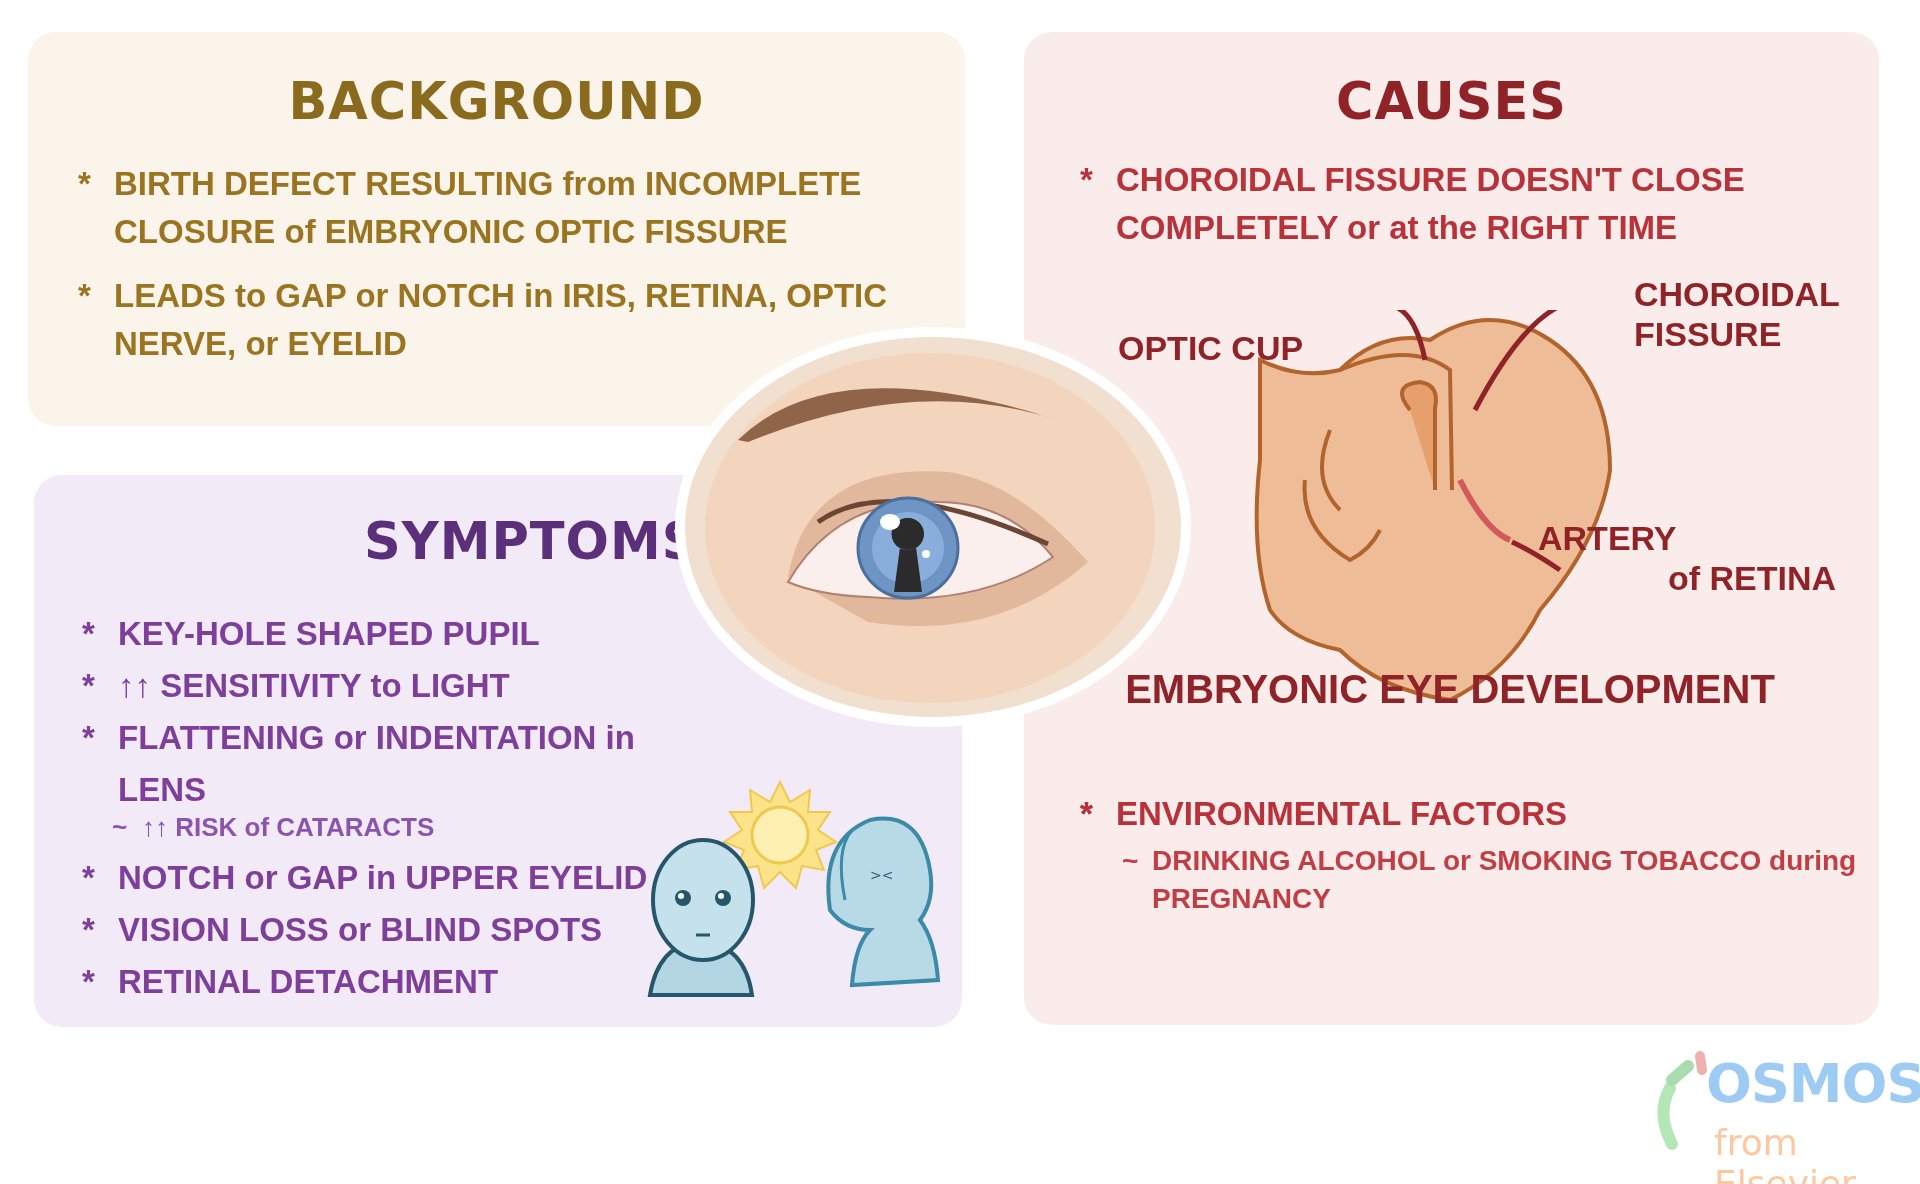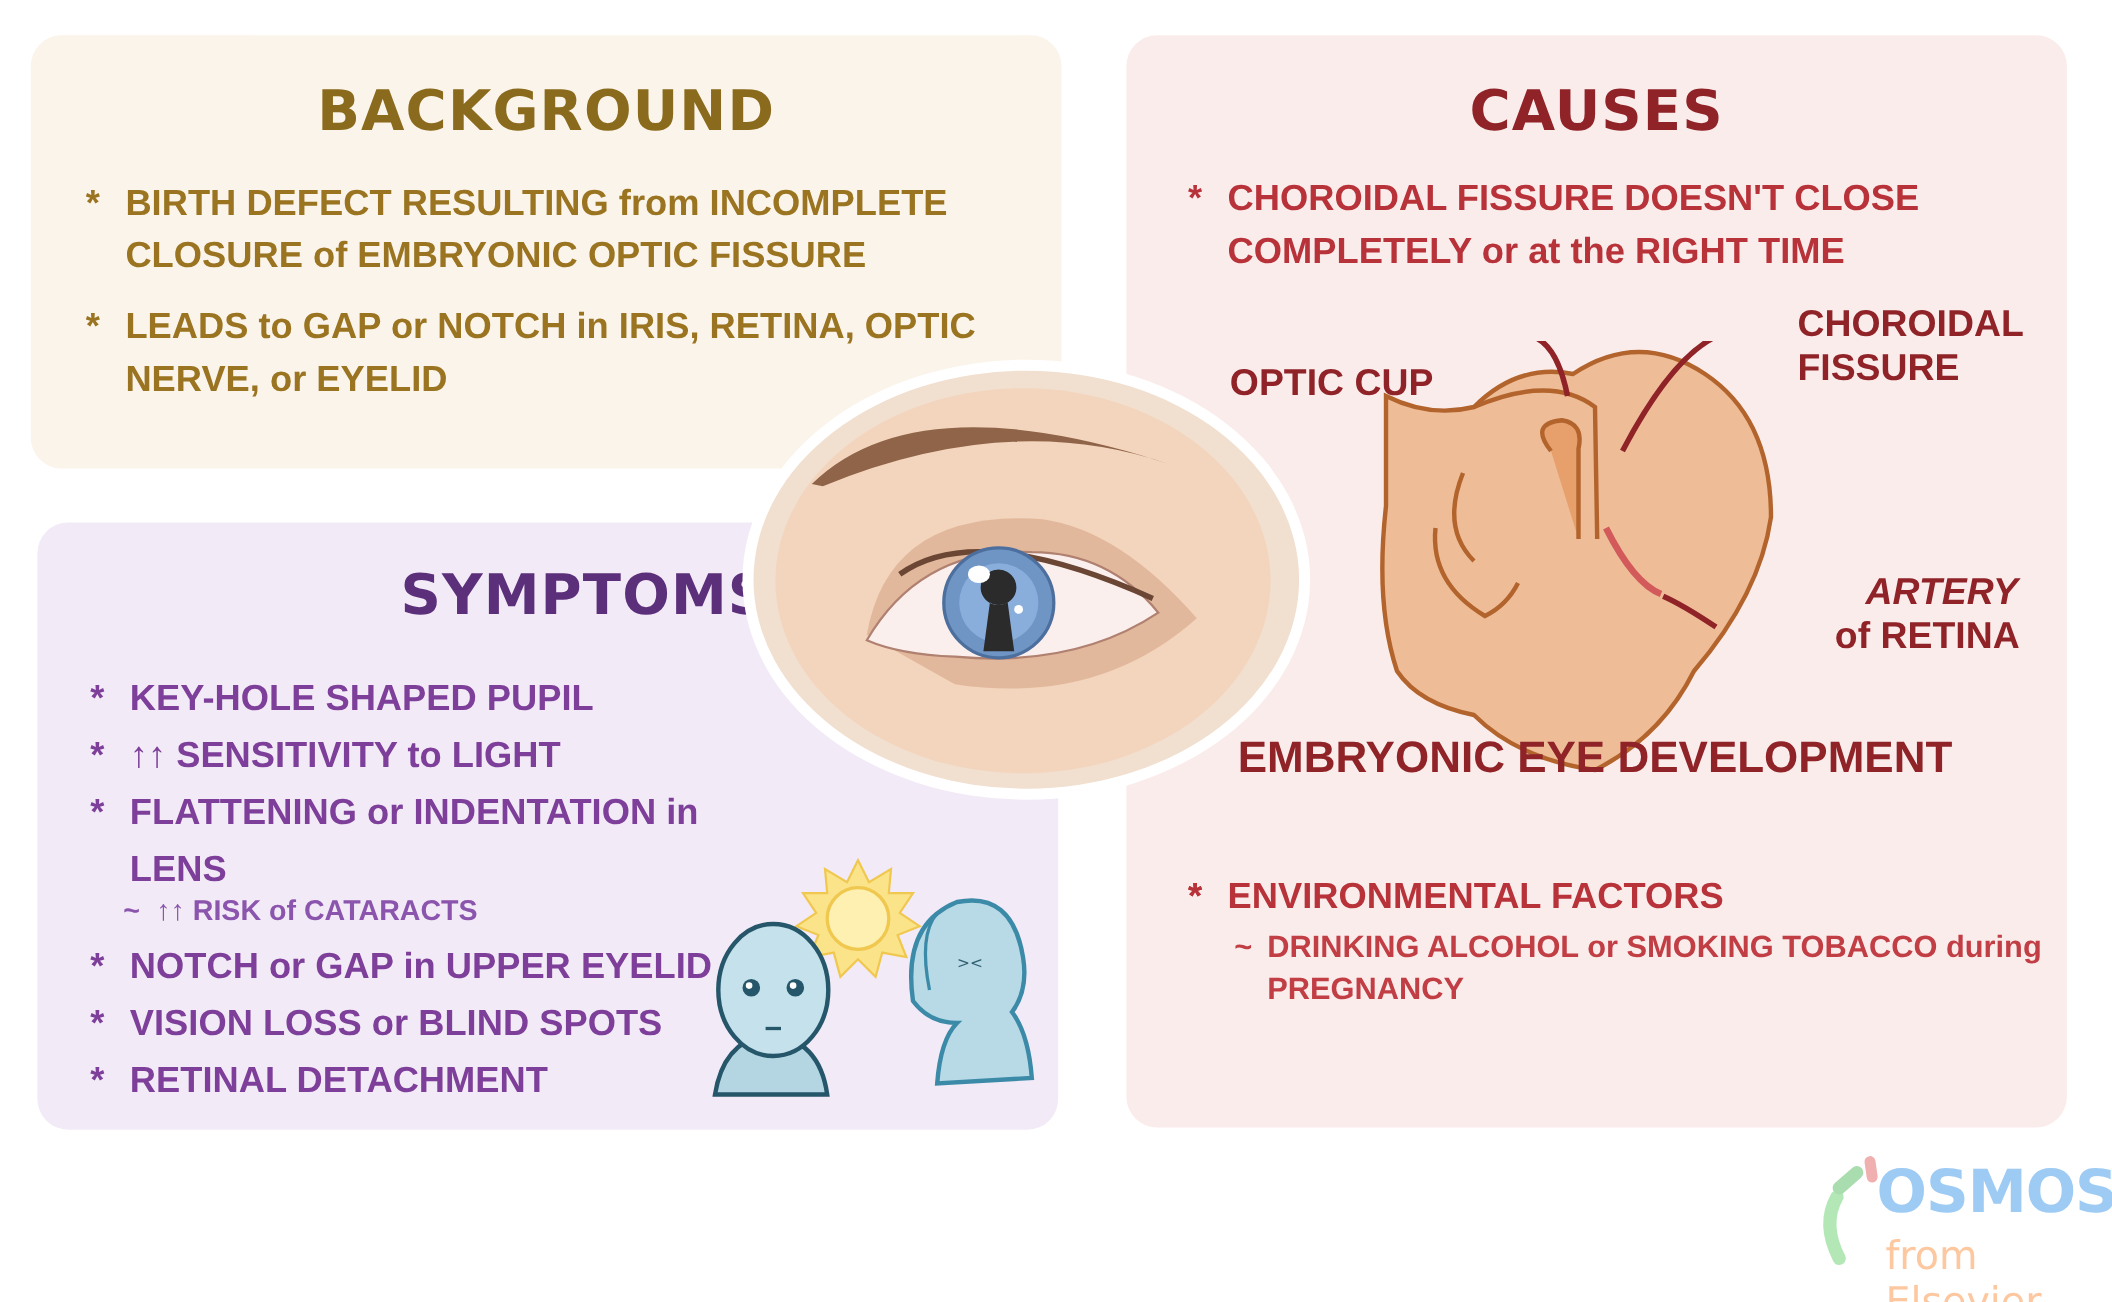--- a/index.html
+++ b/index.html
@@ -119,21 +119,21 @@
   <path d="M100,120 Q80,170 110,200" fill="none" stroke="#b2642c" stroke-width="4"></path>
   <path d="M75,170 Q70,220 120,250 Q140,240 150,220" fill="none" stroke="#b2642c" stroke-width="4"></path>
   <path d="M160,-5 Q185,0 195,50" fill="none" stroke="#8f2327" stroke-width="5"></path>
   <path d="M350,-10 Q300,-5 245,100" fill="none" stroke="#8f2327" stroke-width="5"></path>
   <path d="M282,232 Q300,240 330,260" fill="none" stroke="#8f2327" stroke-width="5"></path>
 </svg>
 
 <div class="diag-label" style="left:1118px; top:284px;margin-top:44px;">OPTIC CUP</div>
 <div class="diag-label" style="left:1634px; top:274px;">CHOROIDAL</div>
 <div class="diag-label" style="left:1634px; top:314px;">FISSURE</div>
-<div class="diag-label" style="left:1696px; top:518px;font-style:italic;">ARTERY</div>
+<div class="diag-label" style="left:1538px; top:518px;">ARTERY</div>
 <div class="diag-label" style="left:1620px; top:558px;margin-left:48px;">of RETINA</div>
 
 <div class="caption">
   <div>EMBRYONIC EYE DEVELOPMENT</div>
 </div>
 
 <ul class="list cau-list2">
   <li><span class="star">*</span></li>
   <li><span class="star">*</span><span>ENVIRONMENTAL FACTORS</span></li>
   <li class="sub"><span class="star">~</span><span>DRINKING ALCOHOL or SMOKING TOBACCO during PREGNANCY</span></li>

